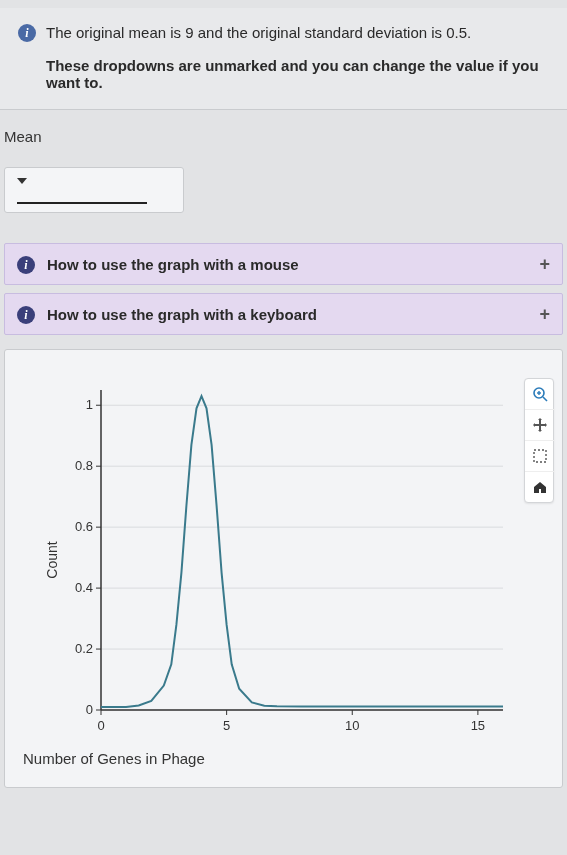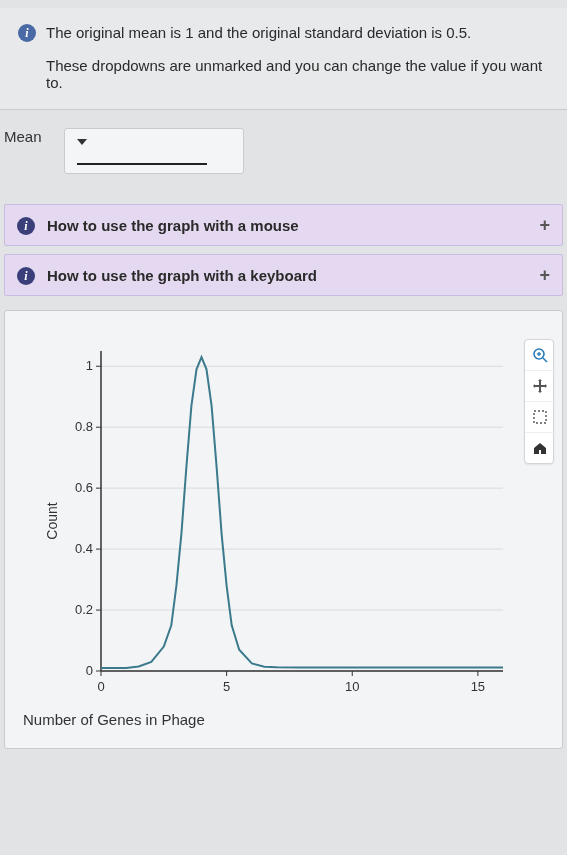--- a/index.html
+++ b/index.html
@@ -31,21 +31,21 @@
     font-size: 12px;
     display: flex; align-items: center; justify-content: center;
     margin-top: 2px;
   }
   .info-icon.dark { background: #3a3f7a; }
   .inputs-row {
     display: flex;
     gap: 60px;
     padding: 18px 4px 30px 4px;
   }
-  .input-col { display: flex; flex-direction: row; gap: 22px; }
+  .input-col { display: flex; flex-direction: column; gap: 22px; }
   .input-col label { font-size: 15px; color: #333; }
   .dropdown {
     width: 180px; height: 46px;
     background: #f4f5f7;
     border: 1px solid #c9cbce;
     border-radius: 3px;
     position: relative;
     padding: 6px 10px 2px 10px;
     display: flex; align-items: flex-end;
   }
@@ -126,23 +126,23 @@
   }
 </style>
 </head>
 <body>
 
 <div class="page">
 
   <div class="info-block">
     <div class="info-line">
       <span class="info-icon">i</span>
-      <p>The original mean is 1 and the original standard deviation is 0.5.</p>
-    </div>
-    <p style="margin:0 0 0 28px;font-size:15px;">These dropdowns are unmarked and you can change the value if you want to.</p>
+      <p>The original mean is 9 and the original standard deviation is 0.5.</p>
+    </div>
+    <p style="margin:0 0 0 28px;font-size:15px;font-weight:bold;">These dropdowns are unmarked and you can change the value if you want to.</p>
   </div>
 
   <div class="inputs-row">
     <div class="input-col">
       <label>Mean</label>
       <div class="dropdown">
         <span class="caret"></span>
         <span class="underline"></span>
       </div>
     </div>

